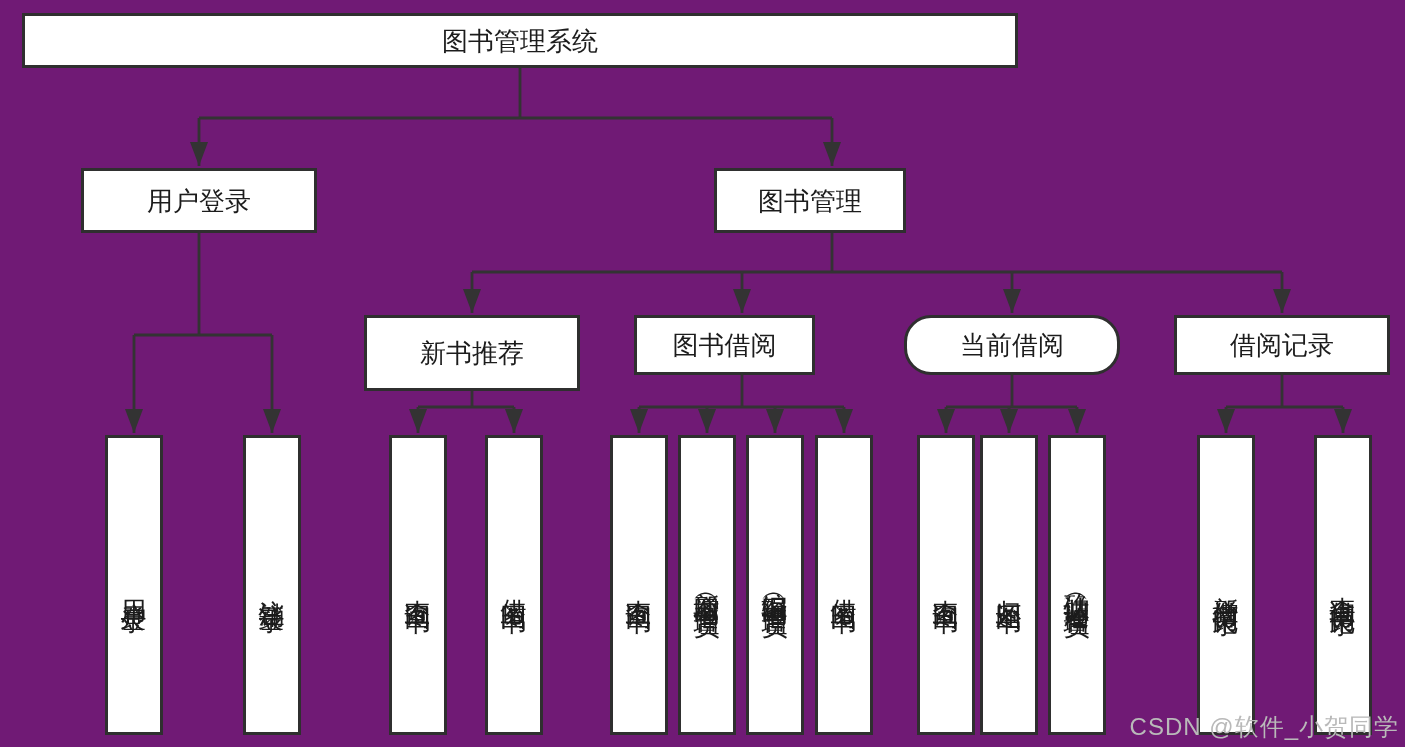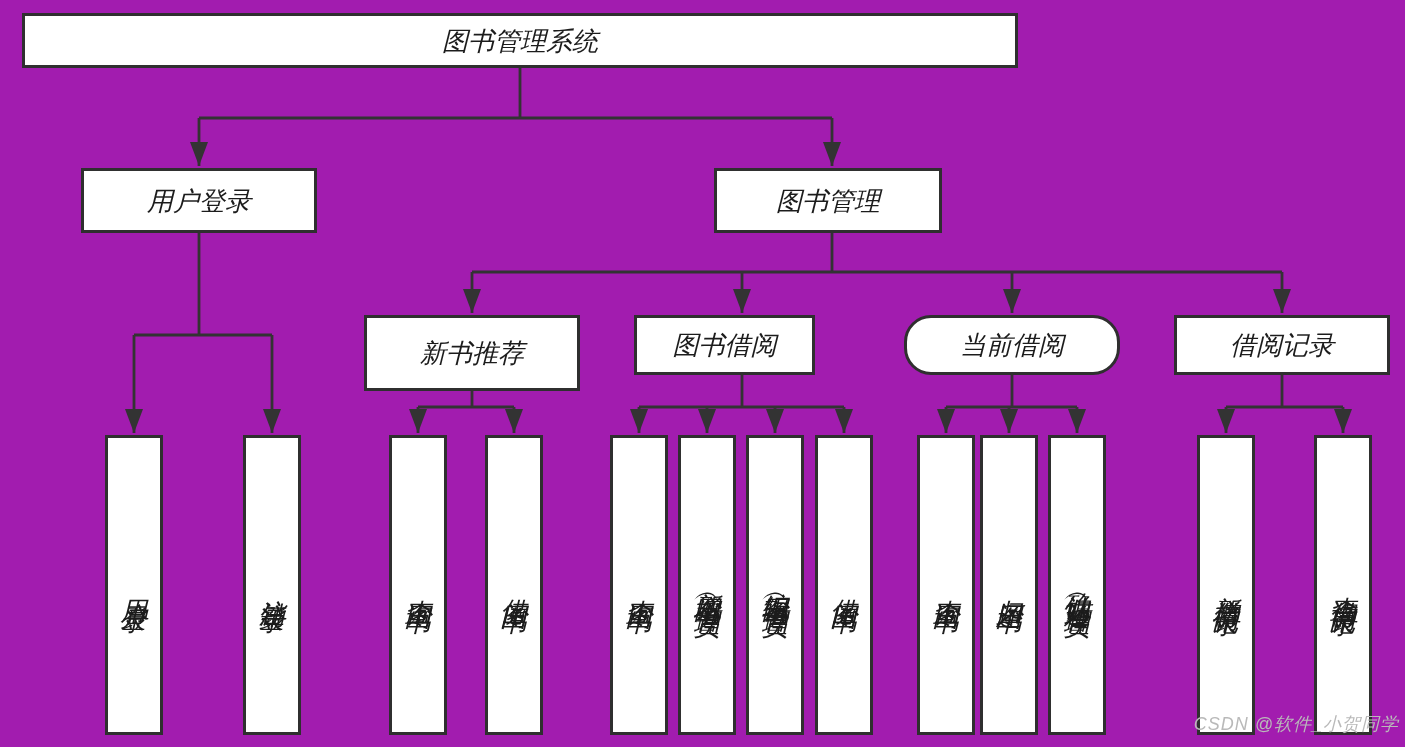--- a/index.html
+++ b/index.html
@@ -1,22 +1,21 @@
 <!DOCTYPE html>
 <html><head>
 <meta charset="utf-8">
 <style>
   html,body{margin:0;padding:0;background:#ffffff;}
   .canvas{
     position:relative;
     width:1405px;height:747px;
-    background:#a21caf;
+    background:#701a75;
     font-family:"Liberation Sans","DejaVu Sans",sans-serif;
     overflow:hidden;
-    font-style:italic;
   }
   .wires{position:absolute;left:0;top:0;width:1405px;height:747px;}
   .wires line{stroke:#333333;stroke-width:2.8;}
   .wires .arrowline{marker-end:url(#arrowhead);}
   .box{
     position:absolute;
     background:#ffffff;
     border:3px solid #2f2f2f;
     box-sizing:border-box;
     display:flex;align-items:center;justify-content:center;
@@ -28,22 +27,22 @@
     white-space:nowrap;
     line-height:1;
   }
   .leaf span{
     writing-mode:vertical-rl;
     text-orientation:mixed;
     letter-spacing:3px;
   }
   .watermark{
     position:absolute;
-    right:6px;bottom:11px;
-    font-size:18px;
+    right:6px;bottom:4px;
+    font-size:24px;
     color:#b9b9b9;
     letter-spacing:1px;
     z-index:5;
     white-space:nowrap;
   }
 </style>
 </head>
 <body>
 
 <div class="canvas">
@@ -94,21 +93,21 @@
     <line class="arrowline" x1="1343" y1="407" x2="1343" y2="433"></line>
   </svg>
 
   <div class="box" style="left:22px;top:13px;width:996px;height:55px;">
     <span>图书管理系统</span>
   </div>
 
   <div class="box" style="left:81px;top:168px;width:236px;height:65px;">
     <span>用户登录</span>
   </div>
-  <div class="box" style="left:714px;top:168px;width:228px;height:65px;text-align:right;">
+  <div class="box" style="left:714px;top:168px;width:192px;height:65px;text-align:right;">
     <span>图书管理</span>
   </div>
 
   <div class="box" style="left:364px;top:315px;width:216px;height:76px;">
     <span>新书推荐</span>
   </div>
   <div class="box" style="left:634px;top:315px;width:181px;height:60px;">
     <span>图书借阅</span>
   </div>
   <div class="box" style="left:904px;top:315px;width:216px;height:60px;border-radius:27px;">

